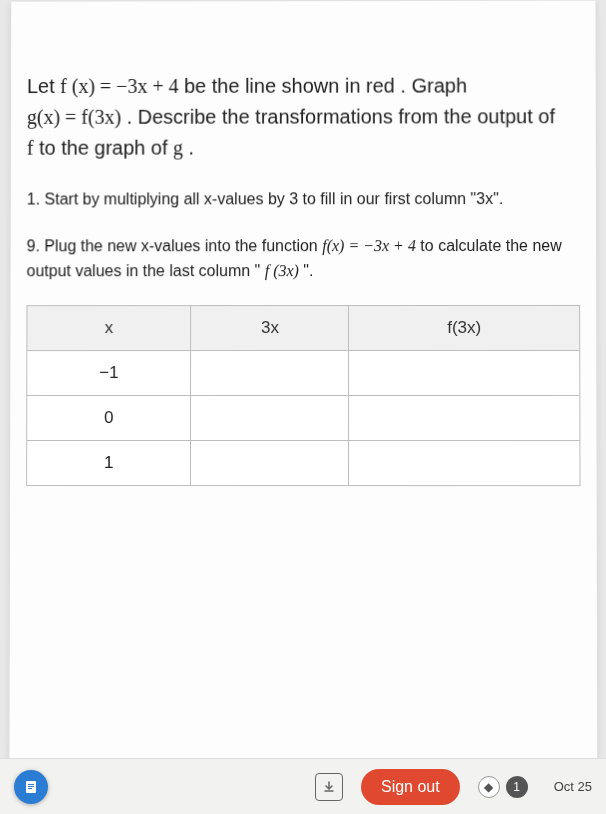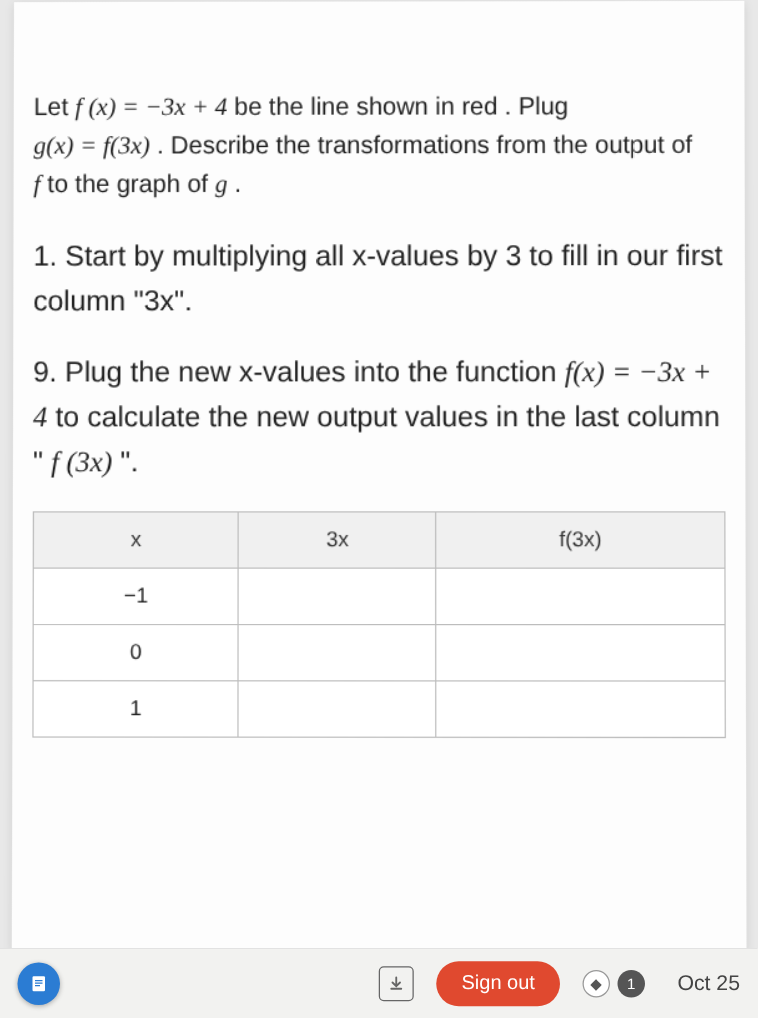--- a/index.html
+++ b/index.html
@@ -48,23 +48,23 @@
     }
     .content {
       margin-top: 50px;
       color: #222;
     }
     .intro {
       font-size: 20px;
       line-height: 1.55;
       margin-bottom: 24px;
     }
-    .intro .math { font-family: 'Times New Roman', serif; font-style: italic; }
+    .intro .math { font-family: 'Times New Roman', serif; }
     .step {
-      font-size: 23px;
+      font-size: 16px;
       line-height: 1.55;
       margin-bottom: 22px;
     }
     .step .math { font-family: Liberation Serif, serif; font-style: italic; }
     .data-table {
       width: 100%;
       border-collapse: collapse;
       margin-top: 6px;
       background: #fff;
     }
@@ -140,37 +140,37 @@
       border-radius: 50%;
       background: #555;
       color: #fff;
       display: flex;
       align-items: center;
       justify-content: center;
       font-size: 12px;
     }
     .nav-dot.light { background: #fff; color: #555; border: 1px solid #999; }
     .date {
-      font-size: 17px;
+      font-size: 13px;
       color: #444;
       margin-left: 8px;
     }
   </style>
 </head>
 <body>
 
 <div class="top-bar">
   <div class="prev-btn">&lt;</div>
   <div class="page-num">13</div>
 </div>
 
 <div class="page">
   <div class="content">
     <p class="intro">
-      <span>Let </span><span class="math">f (x) = −3x + 4</span><span> be the line shown in red . Plug </span><br>
+      <span>Let </span><span class="math">f (x) = −3x + 4</span><span> be the line shown in red . Graph </span><br>
       <span class="math">g(x) = f(3x)</span><span> . Describe the transformations from the output of </span><br>
       <span class="math">f</span><span> to the graph of </span><span class="math">g</span><span> .</span>
     </p>
 
     <p class="step">1. Start by multiplying all x-values by 3 to fill in our first column "3x".</p>
 
     <p class="step">
       <span>9. Plug the new x-values into the function </span><span class="math">f(x) = −3x + 4</span><span> to calculate the new output values in the last column " </span><span class="math">f (3x)</span><span> ".</span>
     </p>
 

